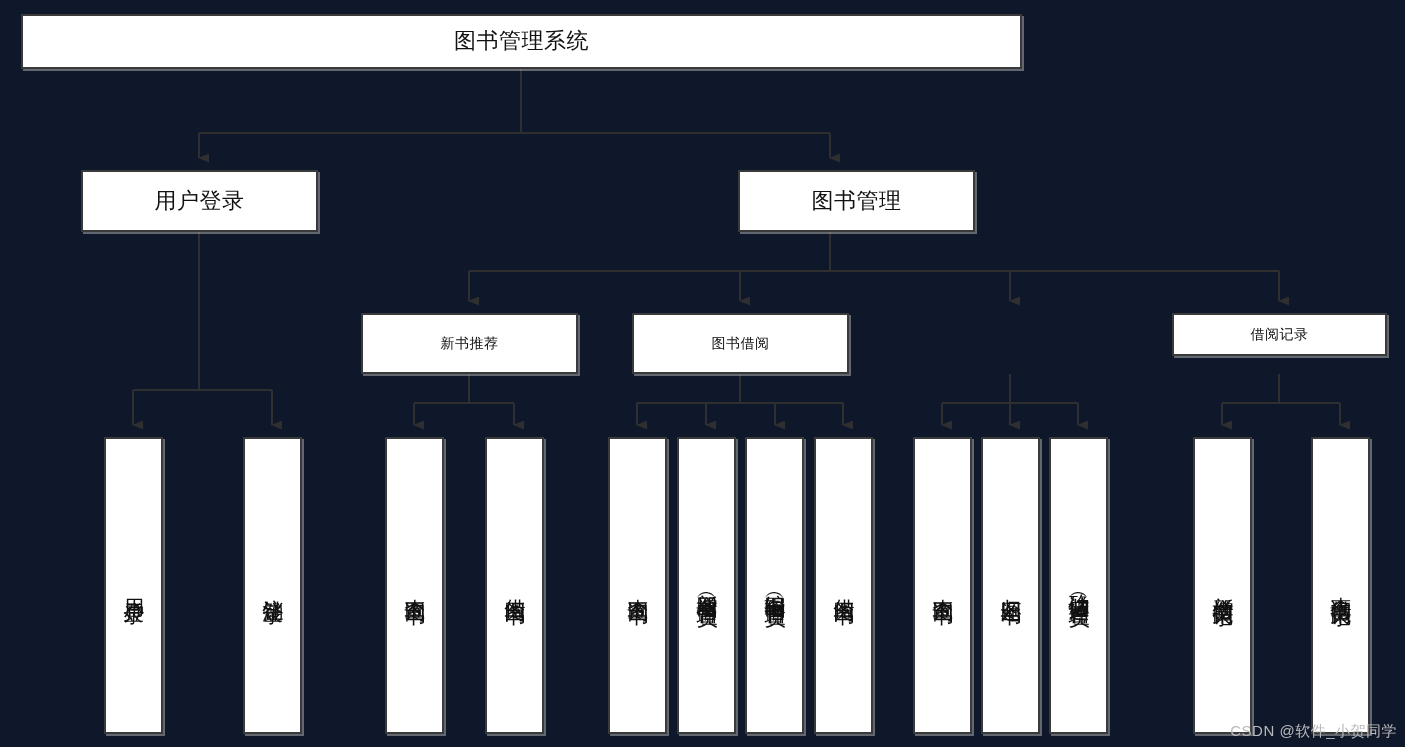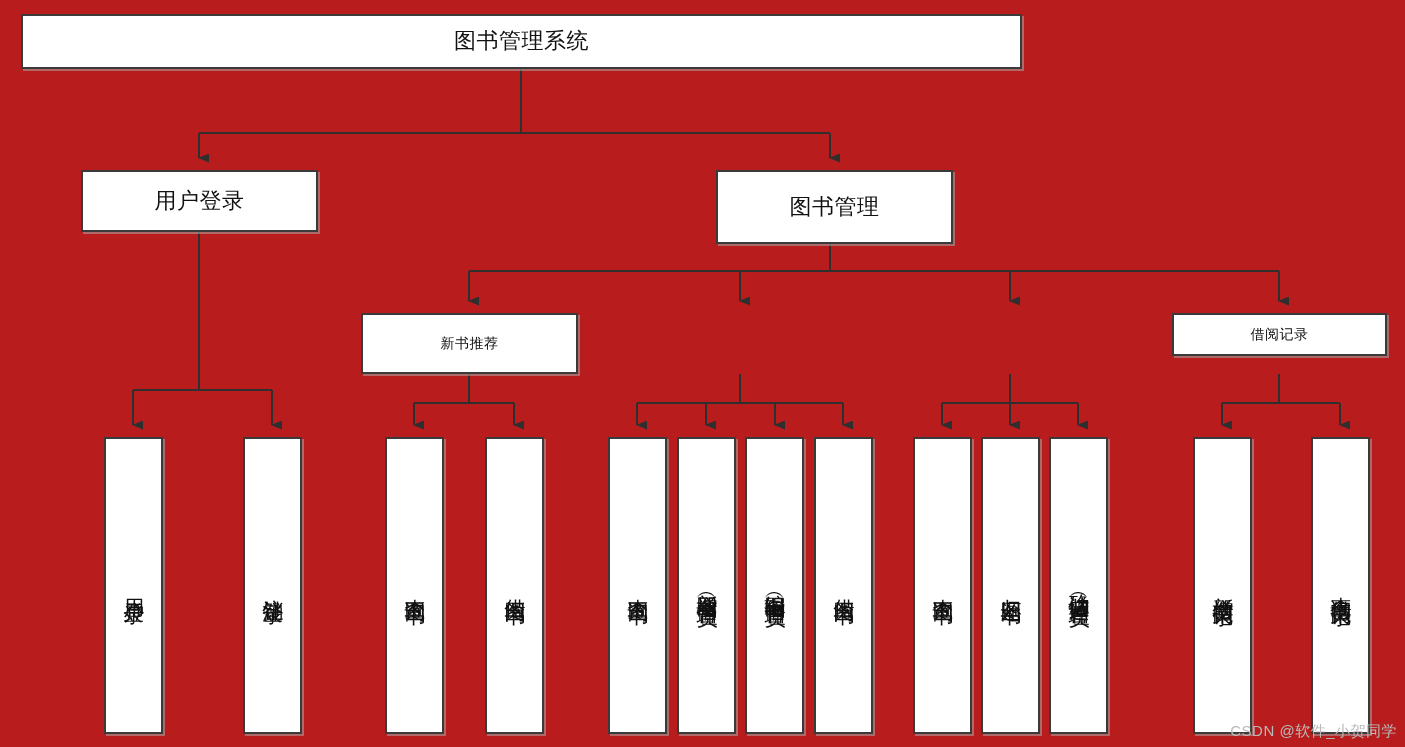--- a/index.html
+++ b/index.html
@@ -8,21 +8,21 @@
     padding: 0;
     background: #ffffff;
   }
   body {
     font-family: "Liberation Sans", "DejaVu Sans", sans-serif;
   }
   #diagram-canvas {
     position: relative;
     width: 1405px;
     height: 747px;
-    background: #b91c1c;
+    background: #0f172a;
     overflow: hidden;
   }
   #diagram-canvas svg {
     position: absolute;
     left: 0;
     top: 0;
   }
   .node-box {
     position: absolute;
     box-sizing: border-box;
@@ -126,26 +126,29 @@
     </g>
   </svg>
 
   <div class="node-box node-root" style="left:21px; top:14px; width:1001px; height:55px;">
     <span class="node-label">图书管理系统</span>
   </div>
 
   <div class="node-box node-l2" style="left:81px; top:170px; width:237px; height:62px;">
     <span class="node-label">用户登录</span>
   </div>
-  <div class="node-box node-l2" style="left:716px; top:170px; width:237px; height:74px;">
+  <div class="node-box node-l2" style="left:738px; top:170px; width:237px; height:62px;">
     <span class="node-label">图书管理</span>
   </div>
 
   <div class="node-box node-l3" style="left:361px; top:313px; width:217px; height:61px;">
     <span class="node-label">新书推荐</span>
+  </div>
+  <div class="node-box node-l3" style="left:632px; top:313px; width:217px; height:61px;">
+    <span class="node-label">图书借阅</span>
   </div>
   <div class="node-box node-l3" style="left:1172px; top:313px; width:215px; height:43px;">
     <span class="node-label">借阅记录</span>
   </div>
 
   <div class="node-box node-leaf" style="left:104px; top:437px; width:59px; height:297px;">
     <span class="node-label">用户登录</span>
   </div>
   <div class="node-box node-leaf" style="left:243px; top:437px; width:59px; height:297px;">
     <span class="node-label">注销登录</span>

